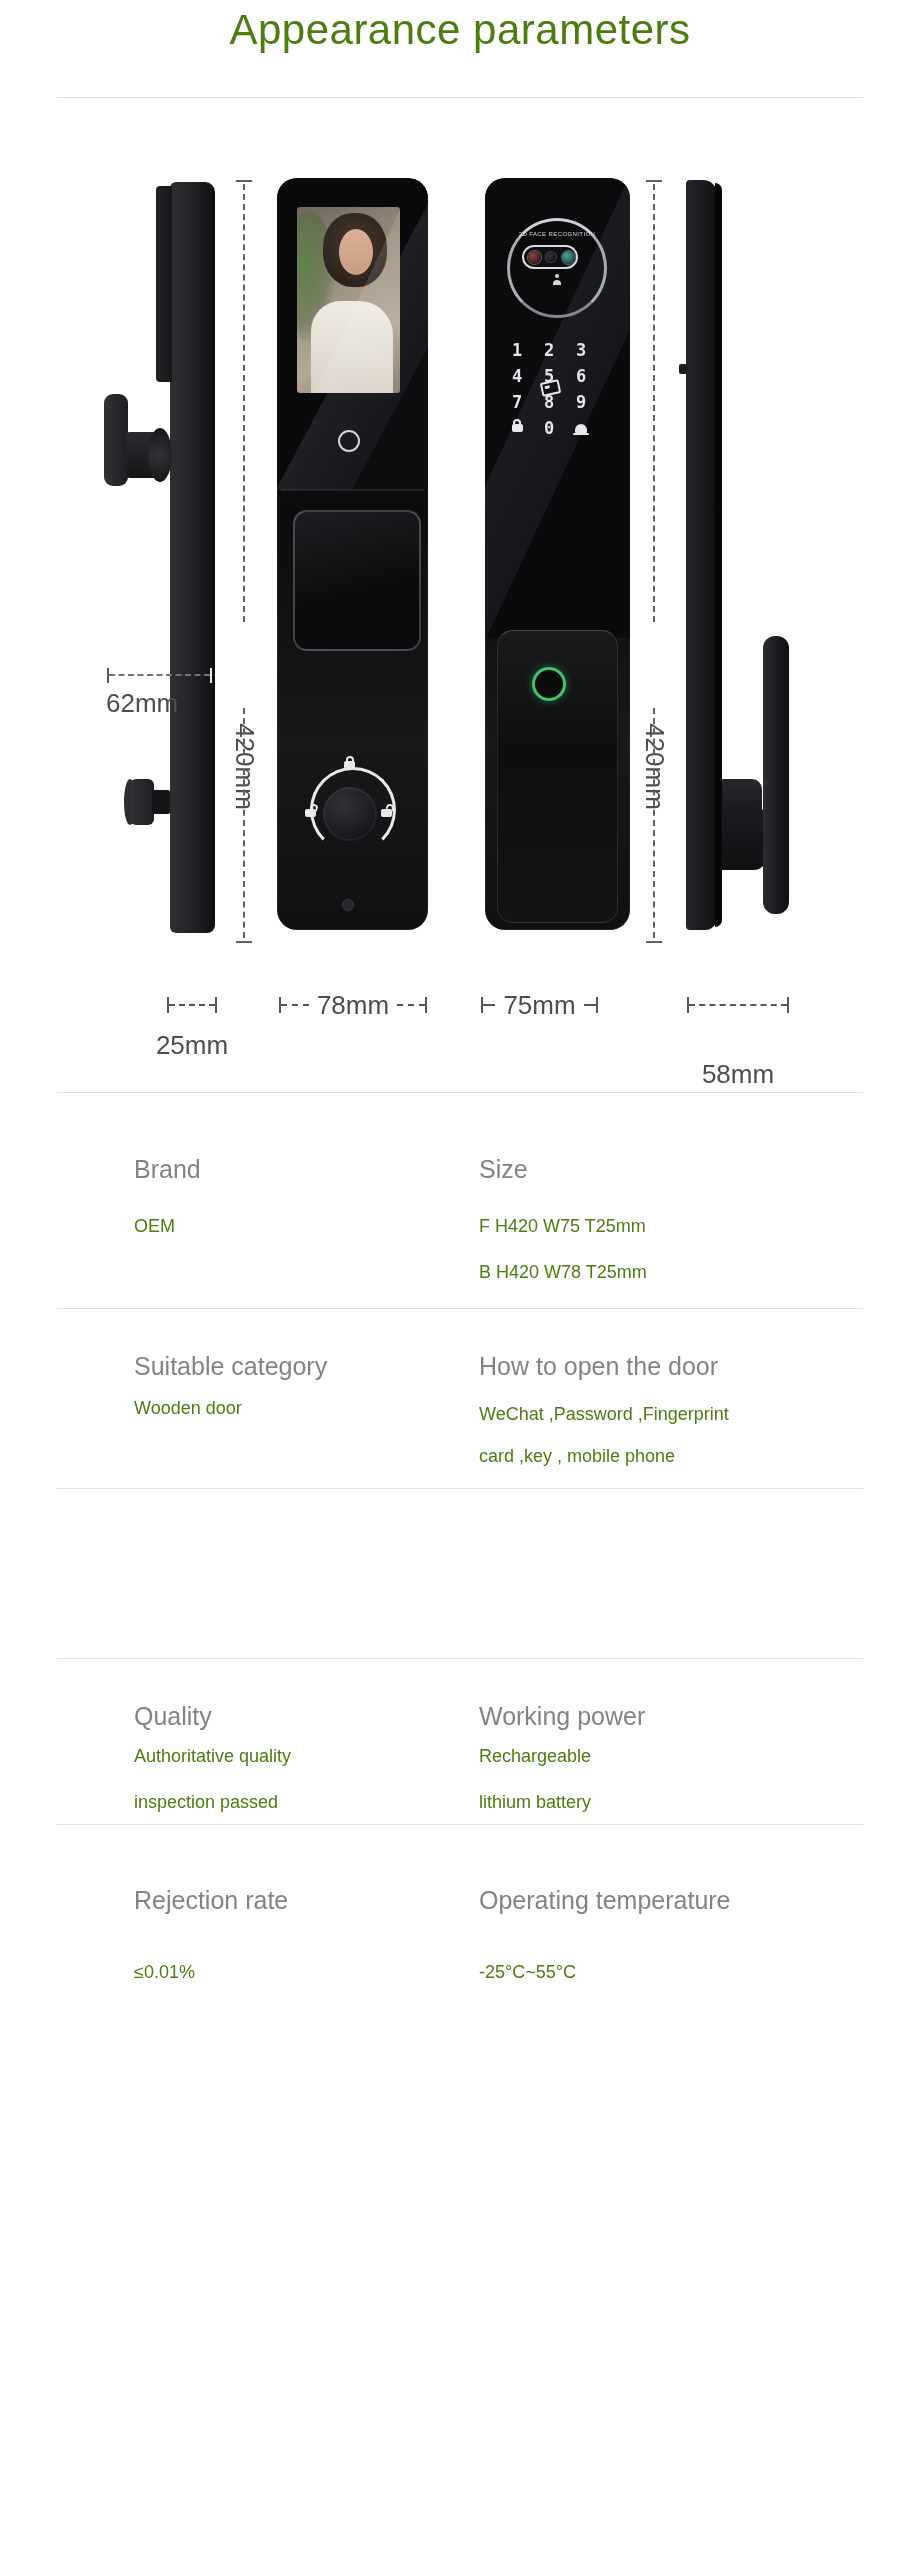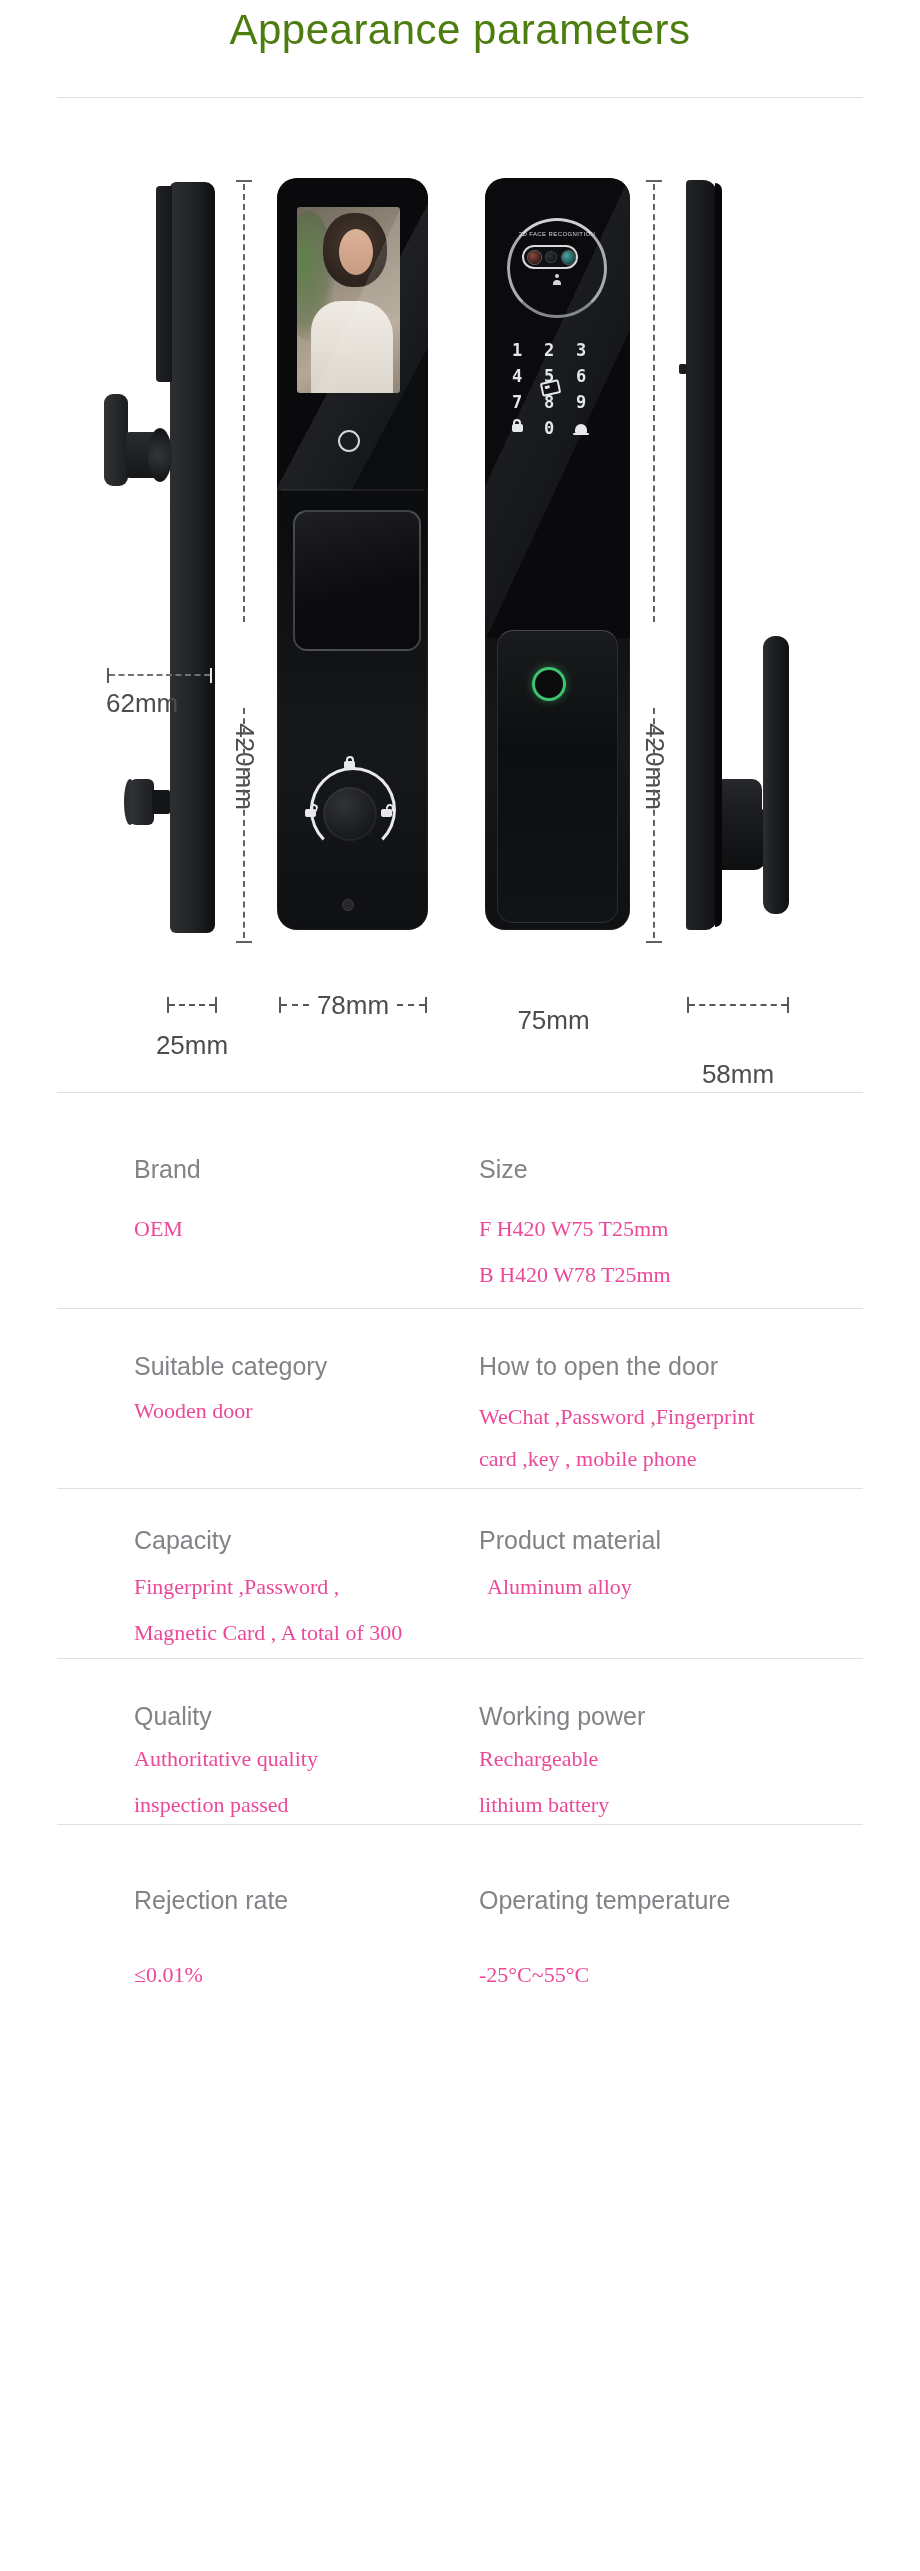--- a/index.html
+++ b/index.html
@@ -103,21 +103,21 @@
 
   
   .slab{position:absolute;}
 
   
   .spec-row{position:absolute;left:0;width:920px;}
   .spec-cell{position:absolute;top:0;}
   .cell-left{left:134px;}
   .cell-right{left:479px;}
   .spec-label{position:absolute;top:0;font-size:25px;color:#818387;white-space:nowrap;}
-  .spec-line{position:absolute;font-size:22px;color:#ec4899;white-space:nowrap;font-family:Liberation Serif, serif;}
+  .spec-line{position:absolute;font-size:18px;color:#4d7c0f;white-space:nowrap;}
 </style>
 </head>
 <body>
 
 <div class="page">
 
   <div class="title">Appearance parameters</div>
   <div class="divider" style="top:97px;"></div>
 
   <div>
@@ -246,21 +246,21 @@
   <div class="abs dim-text" style="left:150px;top:1030px;width:84px;text-align:center;">25mm</div>
 
   <div class="hbracket" style="left:279px;top:997px;width:148px;">
     <div class="tick"></div>
     <div class="hdash"></div>
     <div class="bracket-label dim-text">78mm</div>
     <div class="hdash"></div>
     <div class="tick"></div>
   </div>
 
-  <div class="hbracket" style="left:481px;top:997px;width:145px;flex-direction:column;">
+  <div class="hbracket" style="left:481px;top:997px;width:117px;">
     <div class="tick"></div>
     <div class="hdash"></div>
     <div class="bracket-label dim-text">75mm</div>
     <div class="hdash"></div>
     <div class="tick"></div>
   </div>
 
   <div class="hbracket" style="left:687px;top:997px;width:102px;">
     <div class="tick"></div>
     <div class="hdash"></div>
@@ -291,31 +291,20 @@
     </div>
     <div class="spec-cell cell-right">
       <div class="spec-label">How to open the door</div>
       <div class="spec-line" style="top:52px;text-align:center;">WeChat ,Password ,Fingerprint</div>
       <div class="spec-line" style="top:94px;">card ,key , mobile phone</div>
     </div>
   </div>
 
   <div class="divider" style="top:1488px;"></div>
 
-  <div class="spec-row" style="top:1526px;height:132px;">
-    <div class="spec-cell cell-left">
-      <div class="spec-label">Capacity</div>
-      <div class="spec-line" style="top:48px;">Fingerprint ,Password ,</div>
-      <div class="spec-line" style="top:94px;">Magnetic Card , A total of 300</div>
-    </div>
-    <div class="spec-cell cell-right">
-      <div class="spec-label">Product material</div>
-      <div class="spec-line" style="top:48px;left:8px;">Aluminum alloy</div>
-    </div>
-  </div>
 
   <div class="divider" style="top:1658px;"></div>
 
   <div class="spec-row" style="top:1702px;height:122px;">
     <div class="spec-cell cell-left">
       <div class="spec-label">Quality</div>
       <div class="spec-line" style="top:44px;">Authoritative quality</div>
       <div class="spec-line" style="top:90px;">inspection passed</div>
     </div>
     <div class="spec-cell cell-right">

